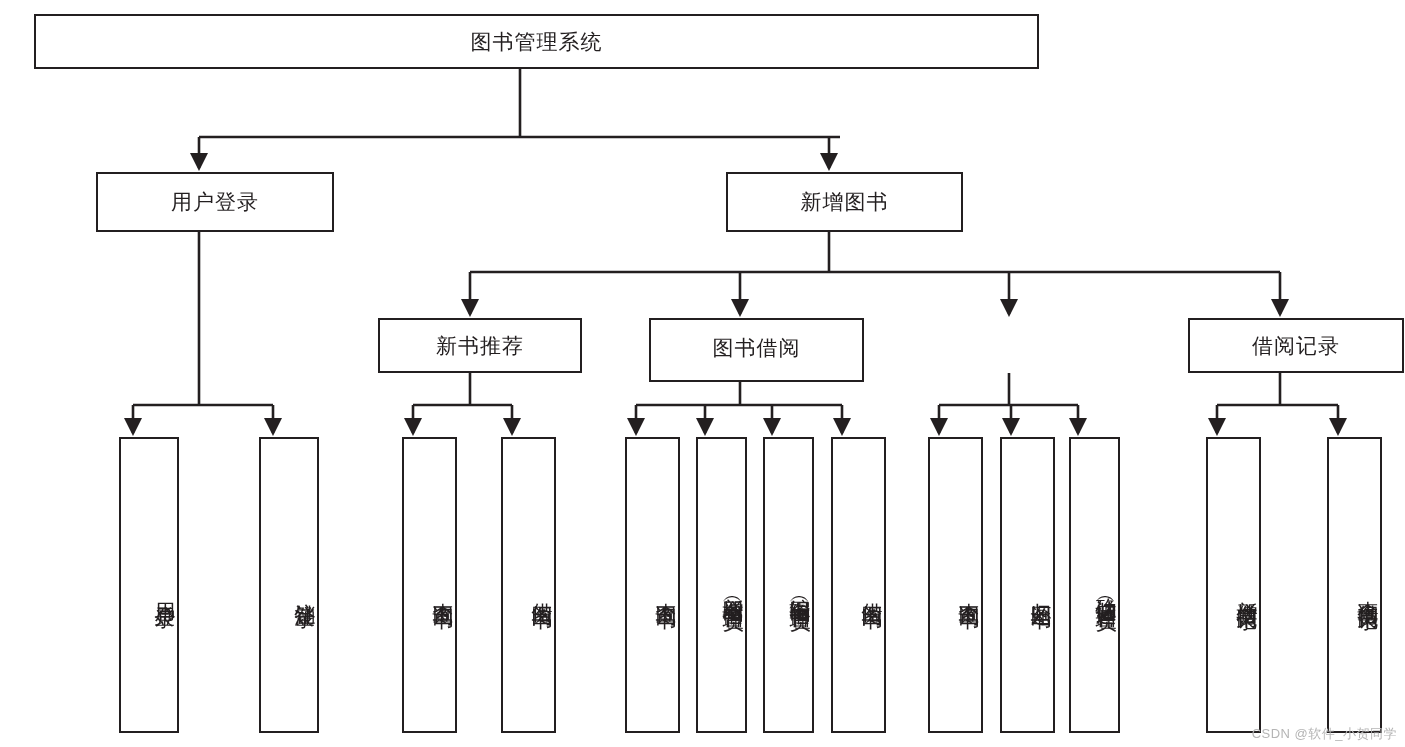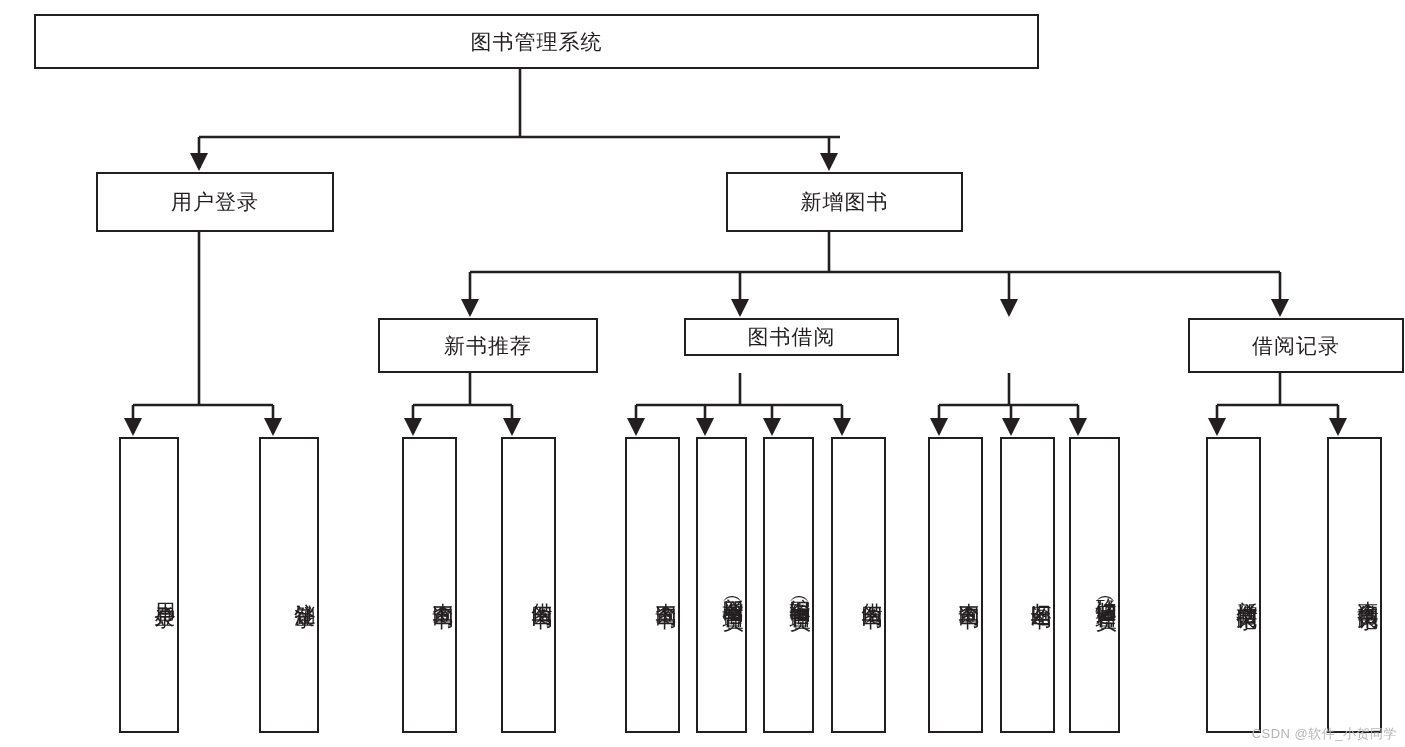--- a/index.html
+++ b/index.html
@@ -139,24 +139,24 @@
     <span>图书管理系统</span>
   </div>
 
   <div class="node horiz" id="node-user-login" style="left: 80px; top: 172px; width: 238px; height: 60px;">
     <span>用户登录</span>
   </div>
   <div class="node horiz" id="node-book-manage" style="left: 710px; top: 172px; width: 237px; height: 60px;">
     <span>新增图书</span>
   </div>
 
-  <div class="node horiz" id="node-new-book-rec" style="left: 362px; top: 318px; width: 220px; height: 55px;">
+  <div class="node horiz" id="node-new-book-rec" style="left: 362px; top: 318px; width: 204px; height: 55px;">
     <span>新书推荐</span>
   </div>
-  <div class="node horiz" id="node-book-borrow" style="left: 668px; top: 318px; width: 215px; height: 38px;">
+  <div class="node horiz" id="node-book-borrow" style="left: 633px; top: 318px; width: 215px; height: 64px; font-family: Liberation Mono, monospace;">
     <span>图书借阅</span>
   </div>
   <div class="node horiz" id="node-borrow-record" style="left: 1172px; top: 318px; width: 216px; height: 55px;">
     <span>借阅记录</span>
   </div>
 
   <div class="node vert" id="node-leaf-0" style="left: 103px; top: 437px; width: 60px; height: 296px;">
     <span class="vtext">用户登录</span>
   </div>
   <div class="node vert" id="node-leaf-1" style="left: 243px; top: 437px; width: 60px; height: 296px;">

